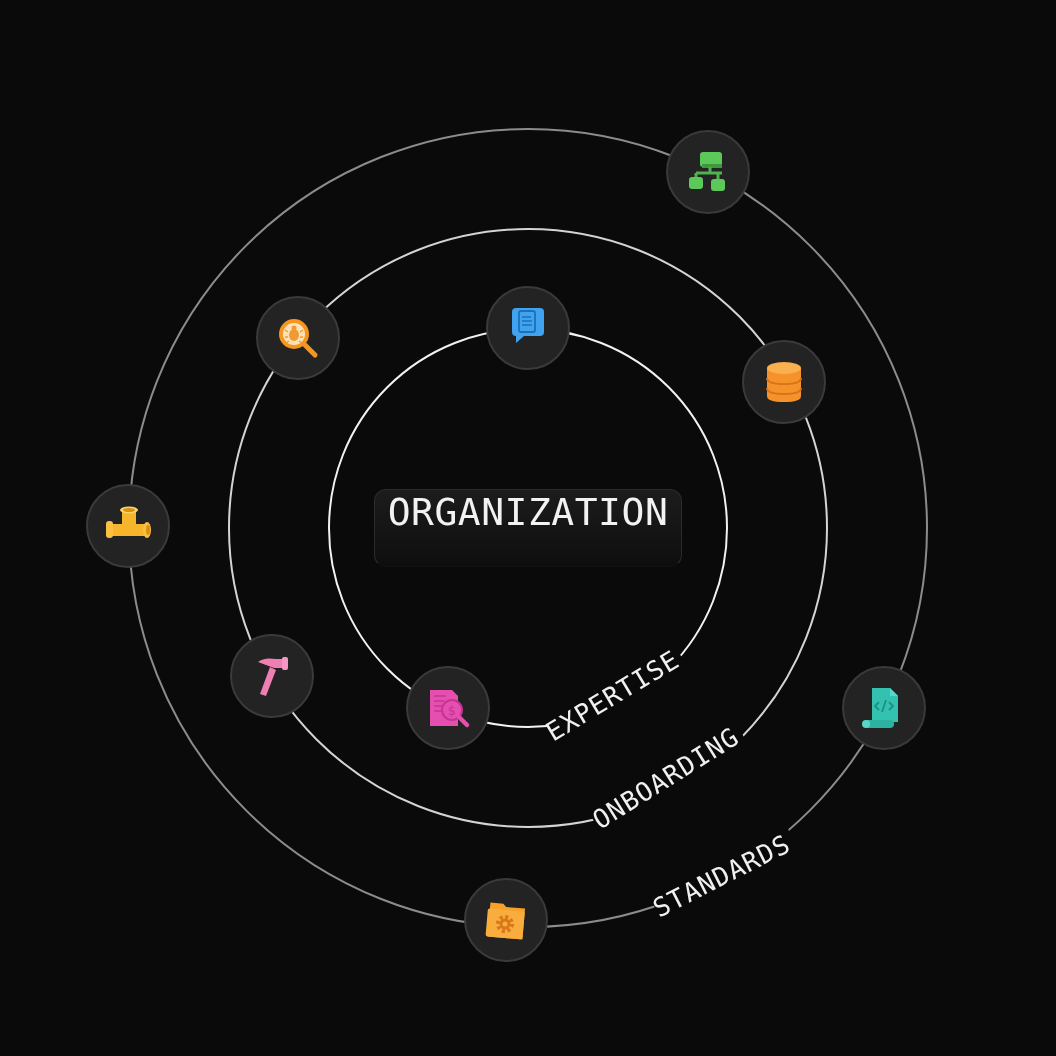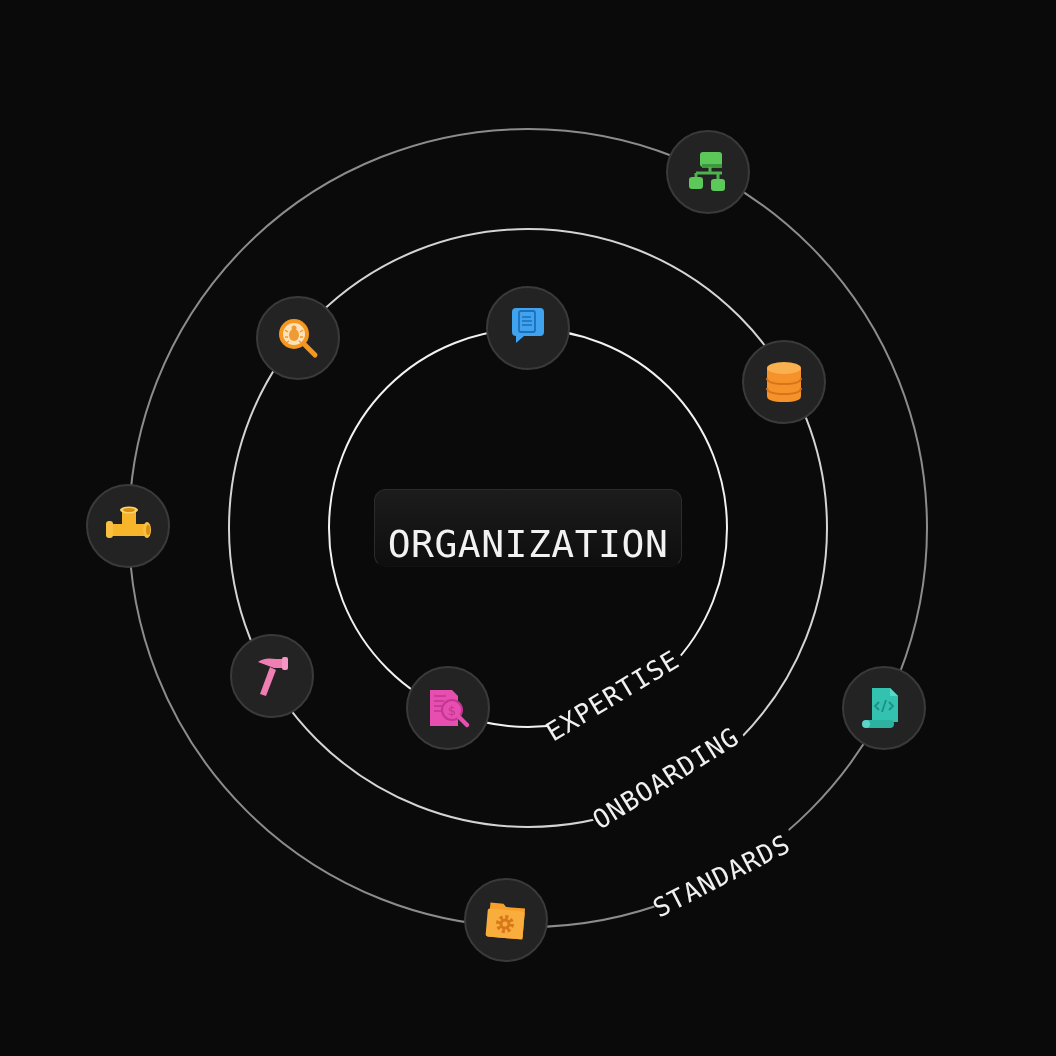--- a/index.html
+++ b/index.html
@@ -1,20 +1,20 @@
 <!DOCTYPE html>
 <html><head>
 <meta charset="utf-8">
 <style>
   html, body { margin:0; padding:0; }
   body { width:1056px; height:1056px; background:#0a0a0a; overflow:hidden; position:relative; font-family:"DejaVu Sans Mono", "Liberation Mono", monospace; }
   #stage { position:absolute; left:0; top:0; width:1056px; height:1056px; }
   .node { position:absolute; width:84px; height:84px; border-radius:50%; background:#232323; border:2px solid #3a3a3a; box-sizing:border-box; display:flex; align-items:center; justify-content:center; }
   .node svg { width:52px; height:52px; }
-  .center-box { position:absolute; left:374px; top:489px; width:308px; height:78px; border-radius:12px; background:linear-gradient(#1c1c1c, #0e0e0e); border:1px solid #2c2c2c; border-bottom-color:#121212; box-sizing:border-box; display:flex; align-items:flex-end; justify-content:center; }
+  .center-box { position:absolute; left:374px; top:489px; width:308px; height:78px; border-radius:12px; background:linear-gradient(#1c1c1c, #0e0e0e); border:1px solid #2c2c2c; border-bottom-color:#121212; box-sizing:border-box; display:flex; align-items:flex-start; justify-content:center; }
   .center-label { color:#f2f2f2; font-size:38px; letter-spacing:0.5px; }
   .ring-label { font-family:"DejaVu Sans Mono", "Liberation Mono", monospace; font-size:26px; fill:#f0f0f0; letter-spacing:1px; }
 </style>
 </head>
 <body>
 
 <div id="stage">
   <svg width="1056" height="1056" style="position:absolute;left:0;top:0">
     <defs>
       <path id="arcInner" d="M 528 528 m -215 0 a 215 215 0 0 0 430 0" fill="none"></path>

